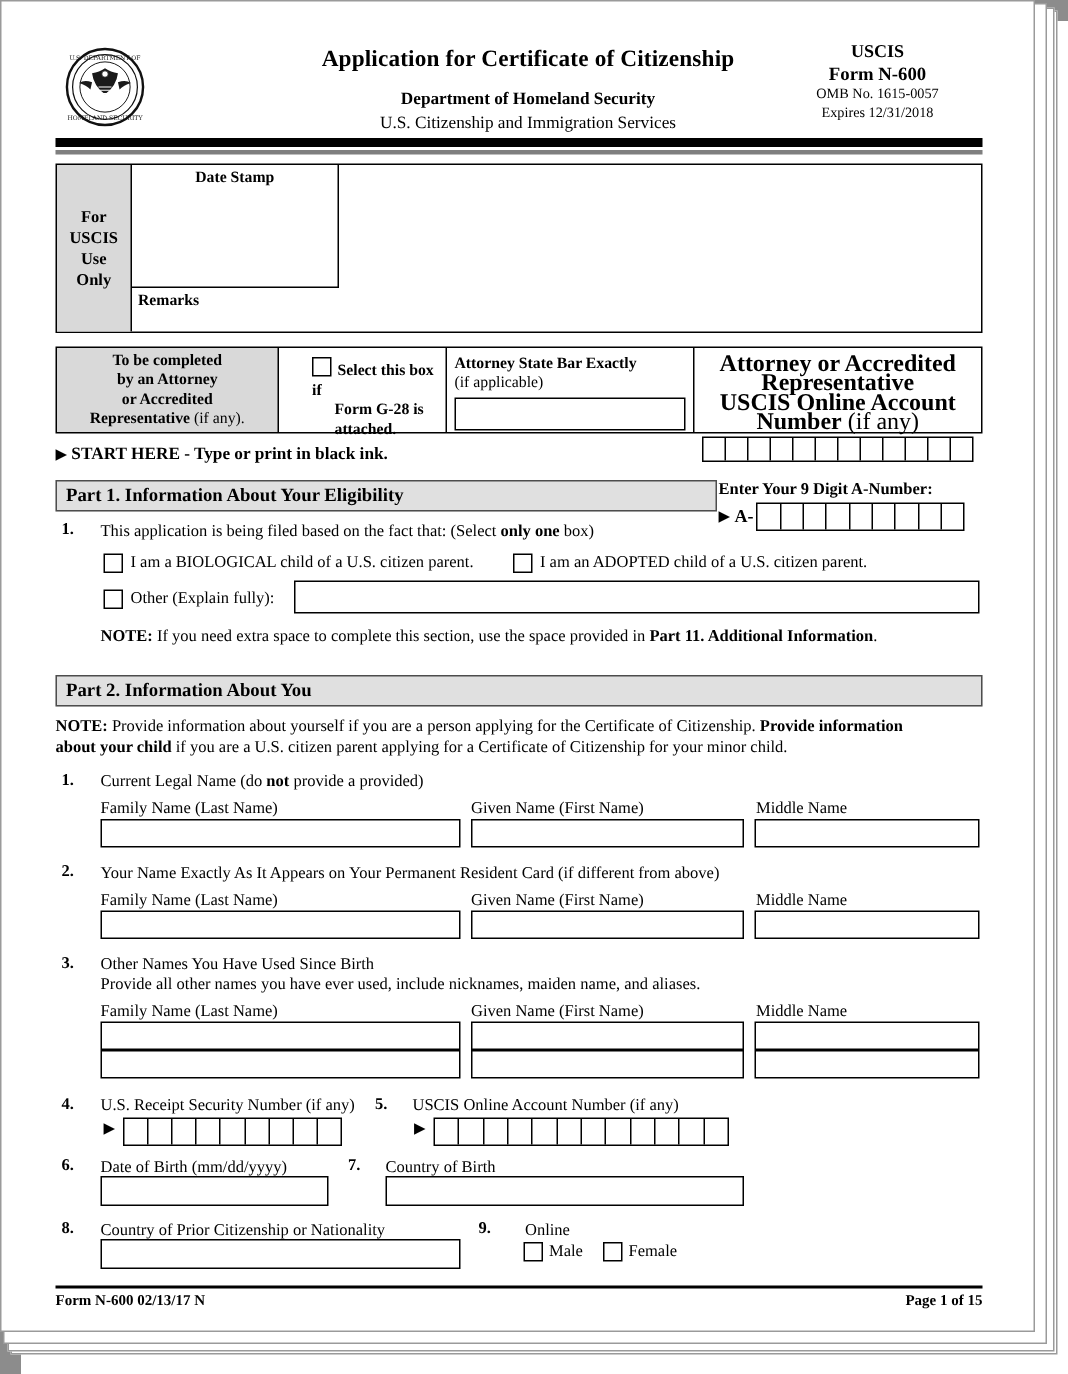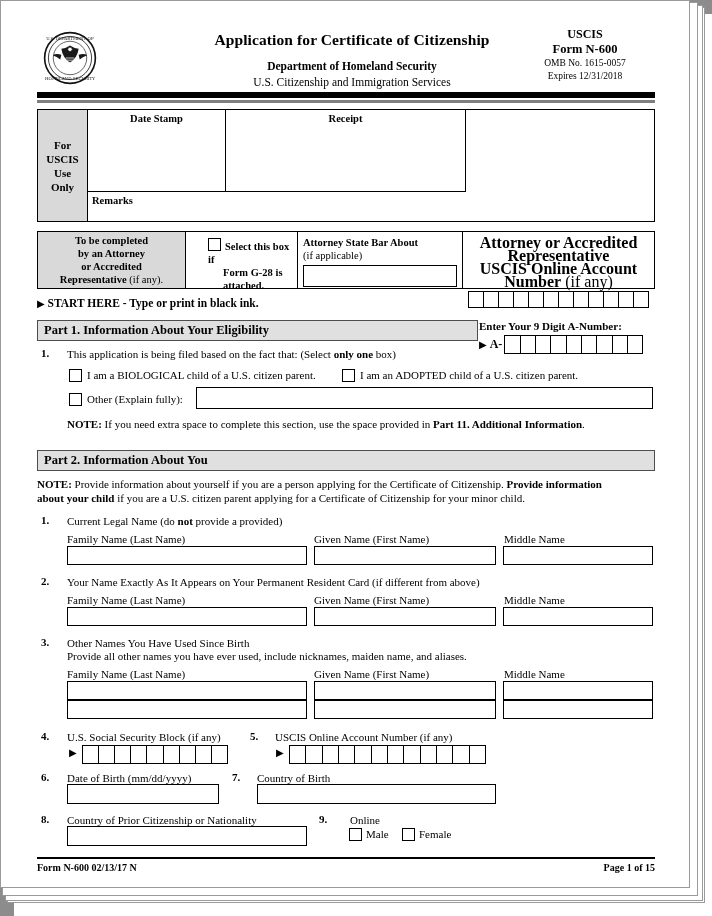--- a/index.html
+++ b/index.html
@@ -283,42 +283,41 @@
     <div class="uscis-block">
       <div class="uscis-left">
         <span>
           <span>For</span><br>
           <span>USCIS</span><br>
           <span>Use</span><br>
           <span>Only</span>
         </span>
       </div>
       <div class="ub-cell ub-datestamp">Date Stamp</div>
-      <div class="ub-cell ub-receipt">Receipt</div>
       <div class="ub-cell ub-remarks">Remarks</div>
     </div>
 
     <div class="atty-block">
       <div class="atty-c1">
         <span>
           <span>To be completed</span><br>
           <span>by an Attorney</span><br>
           <span>or Accredited</span><br>
           <span>Representative</span><span class="li"> (if any).</span>
         </span>
       </div>
 
       <div class="atty-c2">
         <span class="cbx"></span><span>Select this box if</span><br>
         <span style="margin-left:15px; display:inline-block;">Form G-28 is</span><br>
         <span style="margin-left:15px; display:inline-block;">attached.</span>
       </div>
 
       <div class="atty-c3">
-        <div>Attorney State Bar About</div>
+        <div>Attorney State Bar Exactly</div>
         <div class="sub">(if applicable)</div>
         <div class="bx"></div>
       </div>
 
       <div class="atty-c4">
         <div>Attorney or Accredited Representative</div>
         <div><span>USCIS Online Account Number</span><span class="sub"> (if any)</span></div>
         <div class="comb" style="margin-top:3px;">
               <i></i>
               <i></i>
@@ -410,21 +409,21 @@
     <div class="collabel" style="left:313px; top:667px;">Given Name (First Name)</div>
     <div class="collabel" style="left:503px; top:667px;">Middle Name</div>
     <div class="fieldbox" style="left:66px; top:680px; width:240px; height:19px;"></div>
     <div class="fieldbox" style="left:313px; top:680px; width:182px; height:19px;"></div>
     <div class="fieldbox" style="left:502px; top:680px; width:150px; height:19px;"></div>
     <div class="fieldbox" style="left:66px; top:699px; width:240px; height:19px;"></div>
     <div class="fieldbox" style="left:313px; top:699px; width:182px; height:19px;"></div>
     <div class="fieldbox" style="left:502px; top:699px; width:150px; height:19px;"></div>
 
     <div class="num" style="left:40px; top:729px;">4.</div>
-    <div class="txt" style="left:66px; top:729px;">U.S. Social Security Block (if any)</div>
+    <div class="txt" style="left:66px; top:729px;">U.S. Receipt Security Number (if any)</div>
     <div class="tri" style="position:absolute; left:68px; top:746px; font-size:10px;">▶</div>
     <span class="comb" style="position:absolute; left:81px; top:744px; width:146px; height:19px;">
           <i></i>
           <i></i>
           <i></i>
           <i></i>
           <i></i>
           <i></i>
           <i></i>
           <i></i>

